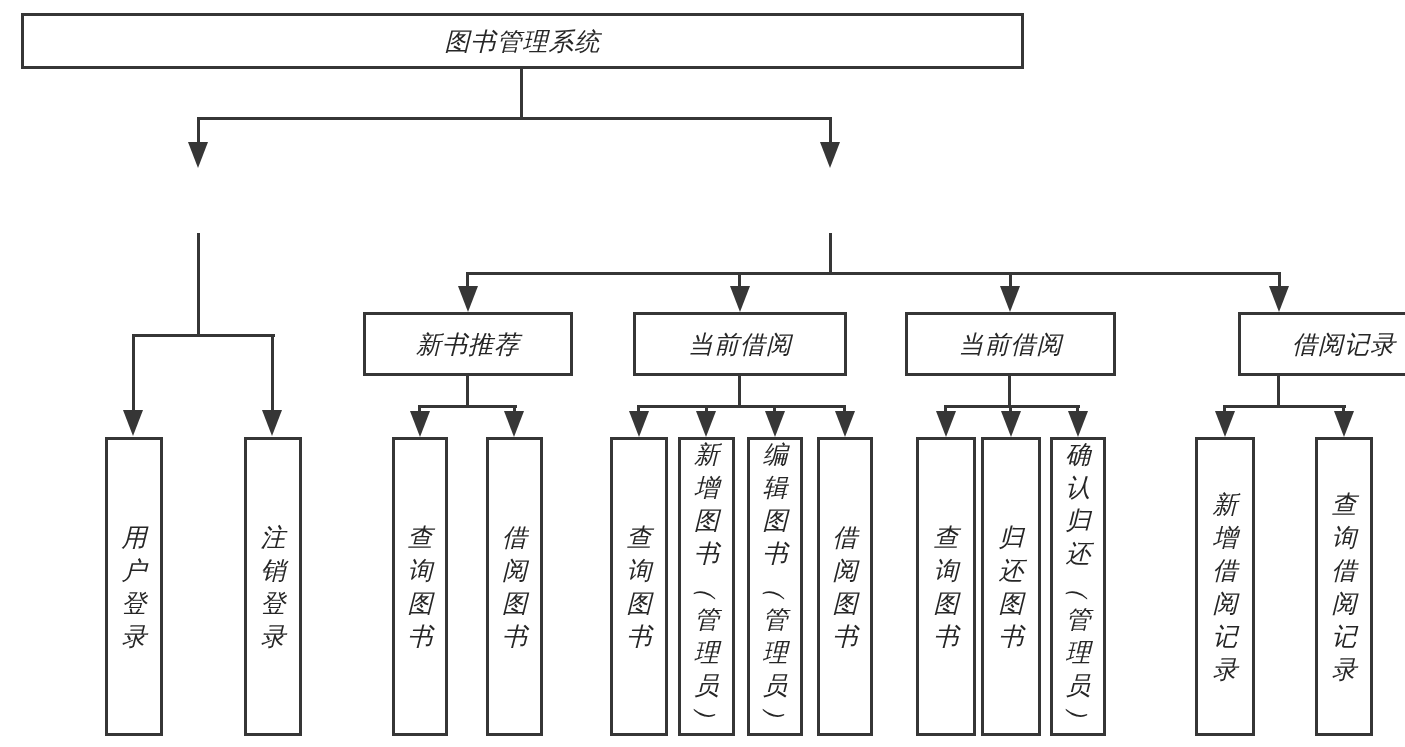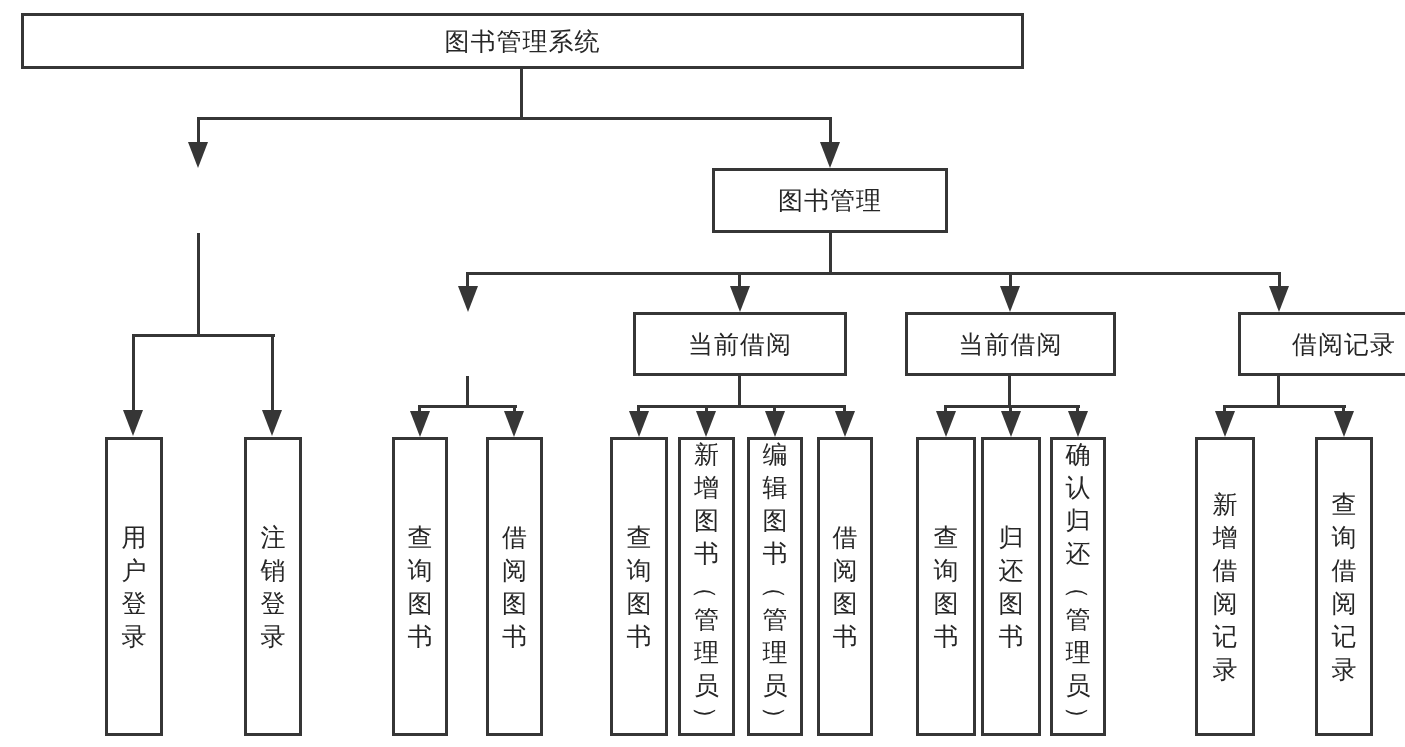--- a/index.html
+++ b/index.html
@@ -8,20 +8,21 @@
     --wm:#c09c9c;
     --bg:#ffffff;
   }
   html,body{margin:0;padding:0;background:var(--bg);}
   body{font-family:"Liberation Sans","DejaVu Sans",sans-serif;}
   #stage{
     position:relative;
     width:1405px;height:747px;
     background:var(--bg);
     overflow:hidden;
+    font-style:italic;
   }
   .node{
     position:absolute;
     box-sizing:border-box;
     border:3px solid var(--line);
     background:#fff;
     display:flex;align-items:center;justify-content:center;
     color:var(--text);
   }
   .hnode{font-size:25px;letter-spacing:1px;}
@@ -56,42 +57,42 @@
     <span>图书管理系统</span>
   </div>
 
   <div class="vline" style="left:520px;top:68px;height:52px;"></div>
   <div class="hline" style="left:197px;top:117px;width:635px;"></div>
   <div class="vline" style="left:197px;top:117px;height:29px;"></div>
   <div class="arrow" style="left:188px;top:142px;"></div>
   <div class="vline" style="left:829px;top:117px;height:29px;"></div>
   <div class="arrow" style="left:820px;top:142px;"></div>
 
-  <div class="node hnode" style="left:712px;top:168px;width:236px;height:65px;">
-    <span>图书管理</span>
-  </div>
 
   <div class="vline" style="left:197px;top:233px;height:104px;"></div>
   <div class="hline" style="left:132px;top:334px;width:143px;"></div>
   <div class="vline" style="left:132px;top:334px;height:78px;"></div>
   <div class="arrow" style="left:123px;top:410px;"></div>
   <div class="vline" style="left:271px;top:334px;height:78px;"></div>
   <div class="arrow" style="left:262px;top:410px;"></div>
 
   <div class="vline" style="left:829px;top:233px;height:42px;"></div>
   <div class="hline" style="left:467px;top:272px;width:814px;"></div>
   <div class="vline" style="left:466px;top:272px;height:16px;"></div>
   <div class="arrow" style="left:458px;top:286px;"></div>
   <div class="vline" style="left:738px;top:272px;height:16px;"></div>
   <div class="arrow" style="left:730px;top:286px;"></div>
   <div class="vline" style="left:1009px;top:272px;height:16px;"></div>
   <div class="arrow" style="left:1000px;top:286px;"></div>
   <div class="vline" style="left:1278px;top:272px;height:16px;"></div>
   <div class="arrow" style="left:1269px;top:286px;"></div>
 
+  <div class="node hnode" style="left:363px;top:312px;width:210px;height:64px;">
+    <span>新书推荐</span>
+  </div>
   <div class="node hnode" style="left:633px;top:312px;width:214px;height:64px;">
     <span>当前借阅</span>
   </div>
   <div class="node hnode" style="left:905px;top:312px;width:211px;height:64px;text-align:right;">
     <span>当前借阅</span>
   </div>
   <div class="node hnode" style="left:1238px;top:312px;width:212px;height:64px;text-align:right;">
     <span>借阅记录</span>
   </div>
 

